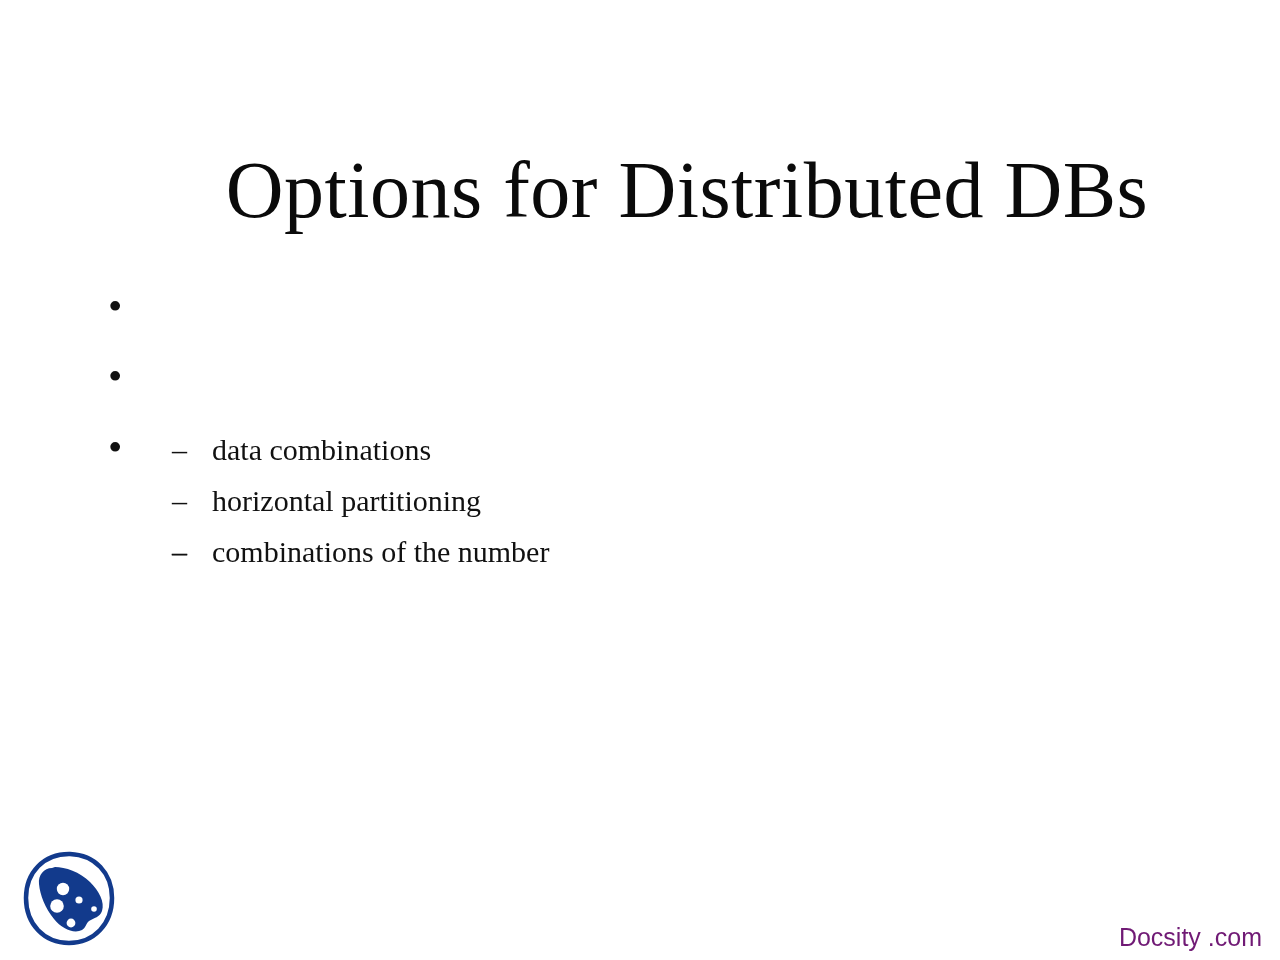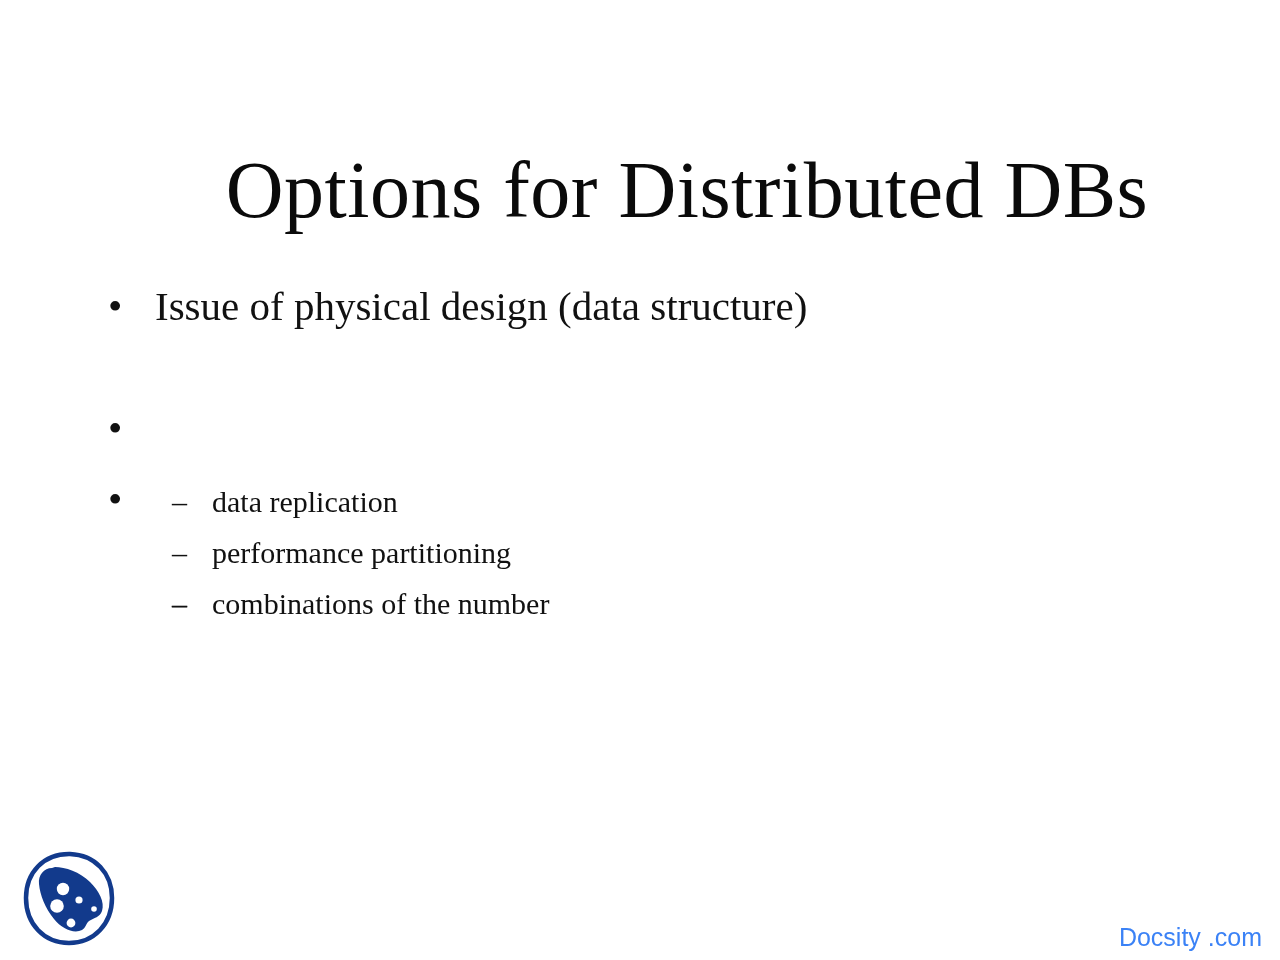--- a/index.html
+++ b/index.html
@@ -114,45 +114,44 @@
 <body>
 
 <div id="slide" style="background: rgb(255, 255, 255);">
 
   <h1 id="slide-title">Options for Distributed DBs</h1>
 
   <div id="body-list">
 
     <div class="lvl1">
       <span class="marker">•</span>
-      <span class="text">Issue of physical design (data structure)</span>
     </div>
 
     <div class="gap-1"></div>
 
     <div class="lvl1">
       <span class="marker">•</span>
     </div>
 
     <div class="gap-2"></div>
 
     <div class="lvl1">
       <span class="marker">•</span>
     </div>
 
     <div id="sub-list">
 
       <div class="lvl2">
         <span class="marker">–</span>
-        <span class="text">data replication</span>
+        <span class="text">data combinations</span>
       </div>
 
       <div class="lvl2">
         <span class="marker">–</span>
-        <span class="text">performance partitioning</span>
+        <span class="text">horizontal partitioning</span>
       </div>
 
       <div class="lvl2">
         <span class="marker">–</span>
       </div>
 
       <div class="lvl2">
         <span class="marker">–</span>
         <span class="text">combinations of the number</span>
       </div>
@@ -170,15 +169,15 @@
                C58 21 43 16 33 16 Z" fill="#123A8C"></path>
 
       <circle cx="41" cy="38" r="6.2" fill="#ffffff"></circle>
       <circle cx="35" cy="55" r="6.8" fill="#ffffff"></circle>
       <circle cx="57" cy="49" r="3.6" fill="#ffffff"></circle>
       <circle cx="72" cy="58" r="2.8" fill="#ffffff"></circle>
       <circle cx="49" cy="72" r="4.4" fill="#ffffff"></circle>
     </svg>
   </div>
 
-  <div id="docsity-wordmark" style="color: #3b82f6;">Docsity .com</div>
+  <div id="docsity-wordmark" style="color: #701a75;">Docsity .com</div>
 
 </div>
 
 </body></html>

